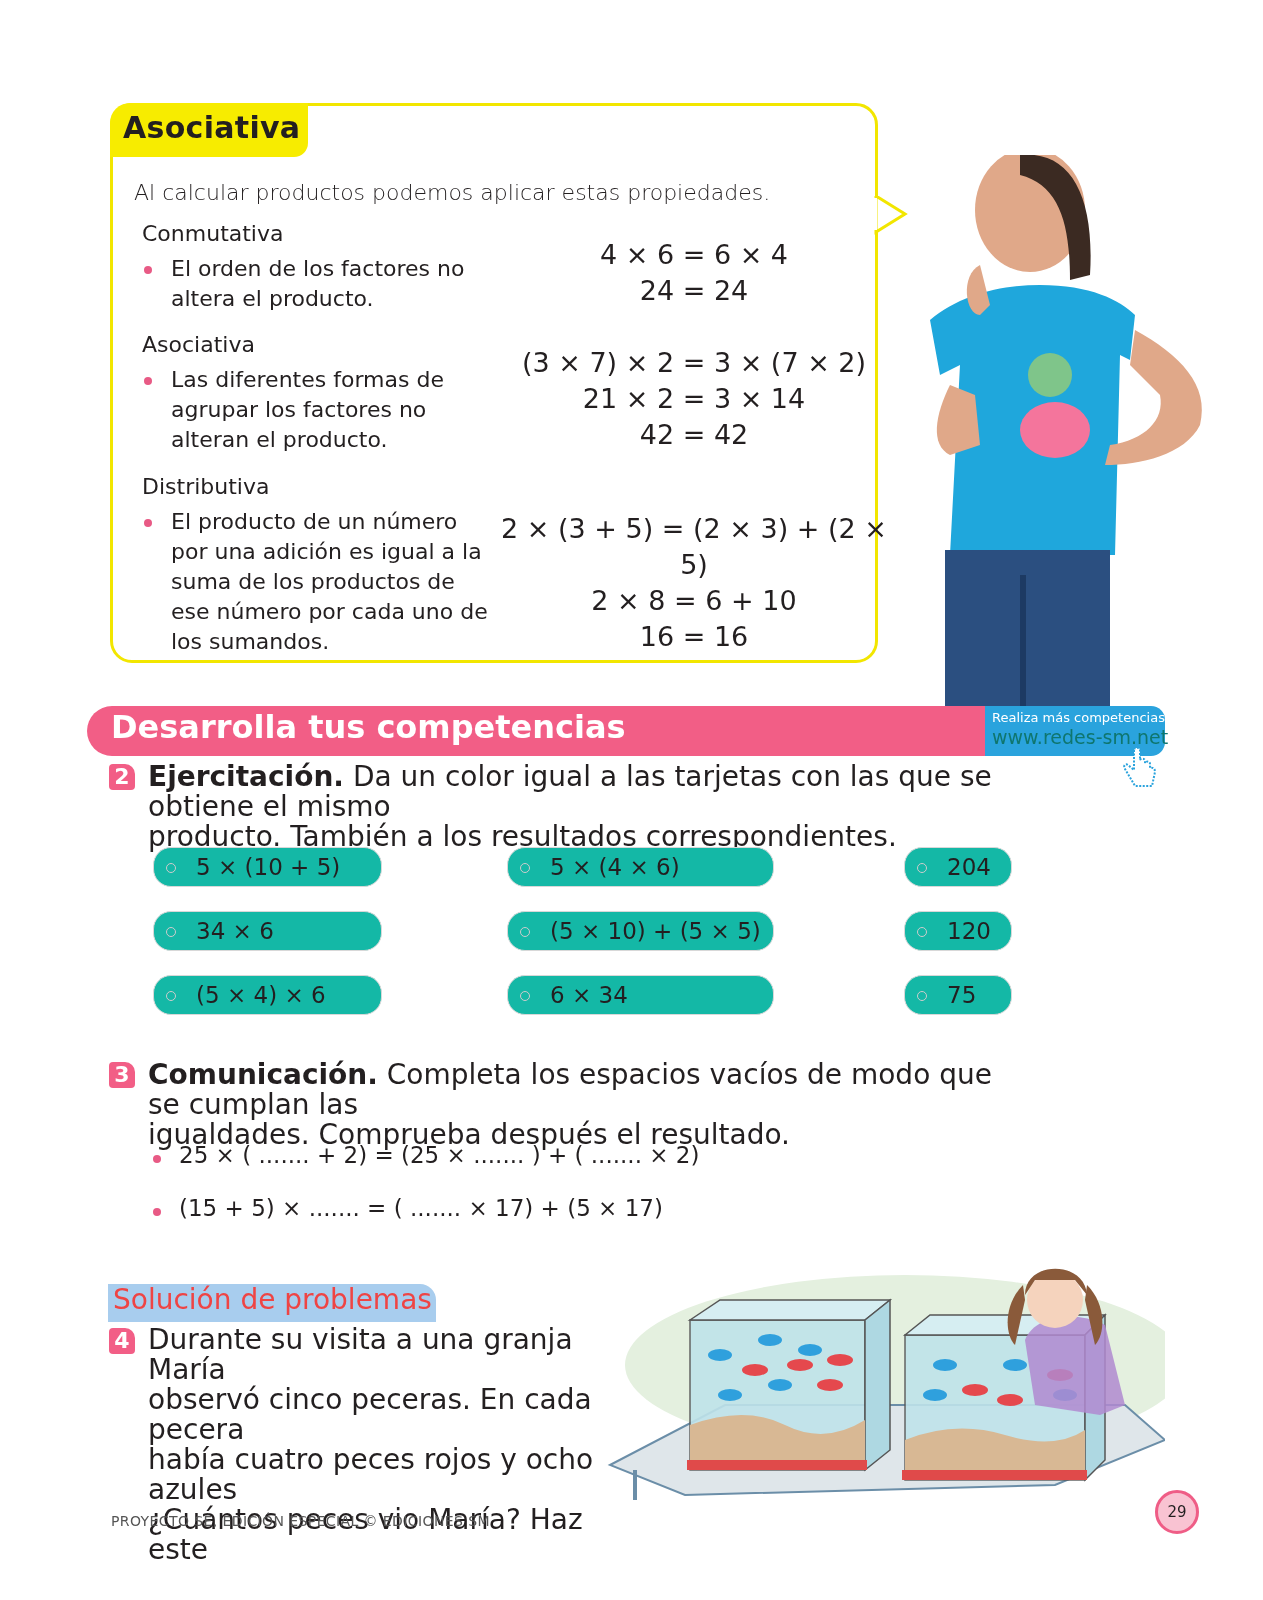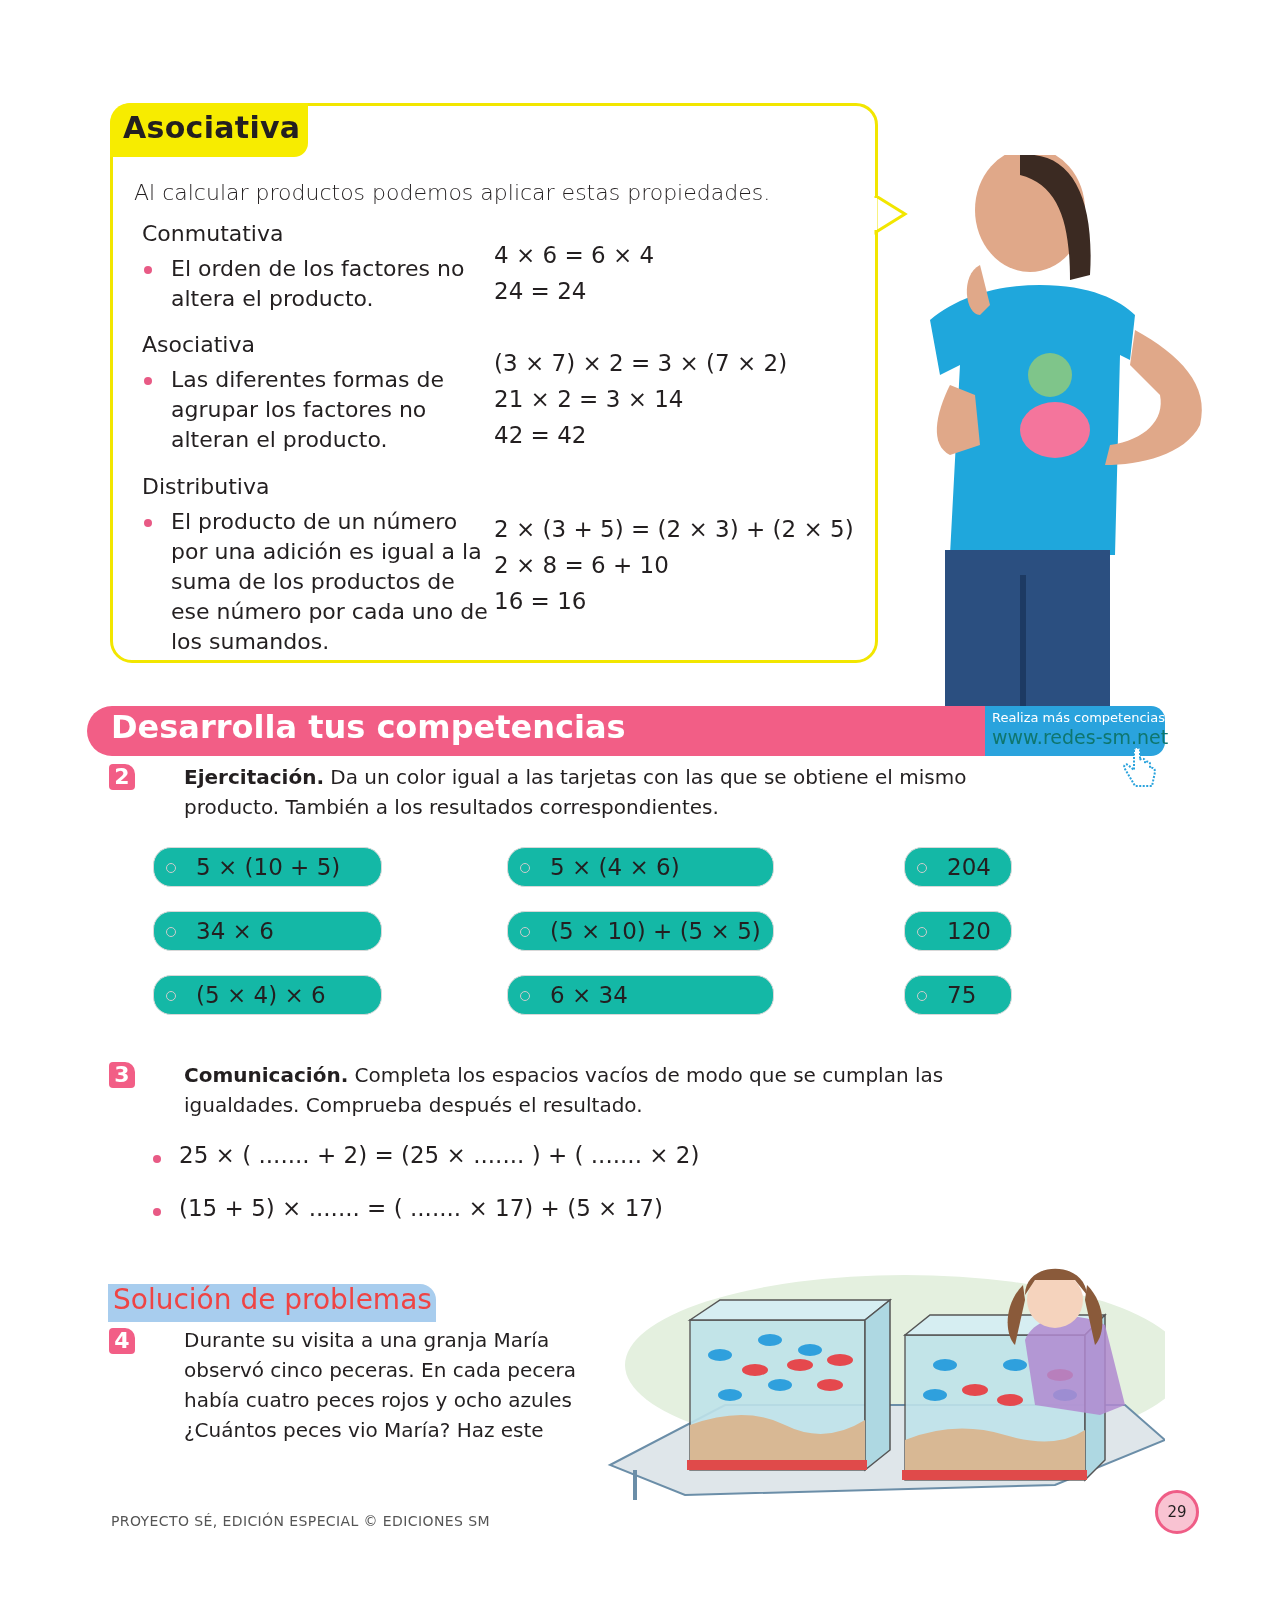--- a/index.html
+++ b/index.html
@@ -6,29 +6,29 @@
   body{width:1263px;height:1600px;position:relative;overflow:hidden;font-family:"DejaVu Sans","Liberation Sans",sans-serif;color:#231f20;}
   .abs{position:absolute;}
   
   .comp-box{left:110px;top:103px;width:768px;height:560px;border:3px solid #f2e600;border-radius:22px;box-sizing:border-box;background:#fff;}
   .comp-tab{left:110px;top:103px;width:198px;height:54px;background:#f7ec00;border-radius:20px 0 14px 0;}
   .comp-title{left:123px;top:110px;font-size:30px;font-weight:bold;color:#231f20;letter-spacing:0.3px;}
   .intro{left:134px;top:180px;font-size:22px;font-weight:300;}
   .prop-title{font-size:22px;font-weight:normal;}
   .prop-text{font-size:22px;line-height:30px;width:340px;}
   .bullet{display:inline-block;width:8px;height:8px;border-radius:50%;background:#e85a85;position:absolute;}
-  .eq{font-size:23px;text-align:left;width:400px;line-height:36px;}
+  .eq{font-size:27px;text-align:center;width:400px;line-height:36px;}
   
   .banner{left:87px;top:706px;width:920px;height:50px;background:#f25e86;border-radius:26px 0 0 26px;}
   .banner-title{left:111px;top:708px;font-size:32px;color:#fff;font-weight:bold;}
   .web{left:985px;top:706px;width:180px;height:50px;background:#2aa3dd;border-radius:0 14px 14px 0;}
   .web-small{left:992px;top:710px;font-size:13px;color:#fff;}
   .web-url{left:992px;top:726px;font-size:19px;color:#0f766e;}
   .num{width:26px;height:26px;background:#f25e86;color:#fff;font-weight:bold;font-size:22px;text-align:center;line-height:26px;border-radius:4px 10px 4px 4px;}
-  .ex-text{font-size:20px;line-height:30px;margin-left:36px;}
+  .ex-text{font-size:28px;line-height:30px;}
   .card{height:40px;border:1.5px solid #d8d8d8;border-radius:18px;box-sizing:border-box;font-size:24px;line-height:38px;padding-left:42px;background:#14b8a6;}
   .card .dot{position:absolute;left:12px;top:15px;width:8px;height:8px;border:1px solid #ccc;border-radius:50%;}
   .expr{font-size:23px;}
   .sol-tab{left:108px;top:1284px;width:328px;height:38px;background:#a8cdee;border-radius:0 16px 0 0;}
   .sol-title{left:113px;top:1283px;font-size:28px;color:#ef4444;}
   .footer{left:111px;top:1513px;font-size:14px;color:#555;letter-spacing:0.4px;}
   .pagenum{left:1155px;top:1490px;width:38px;height:38px;border-radius:50%;background:#f9c3d2;border:3px solid #ef5d86;text-align:center;line-height:38px;font-size:15px;}
   
   .girl-photo{left:920px;top:155px;width:300px;height:552px;}
   .aquarium{left:605px;top:1255px;width:560px;height:245px;}

